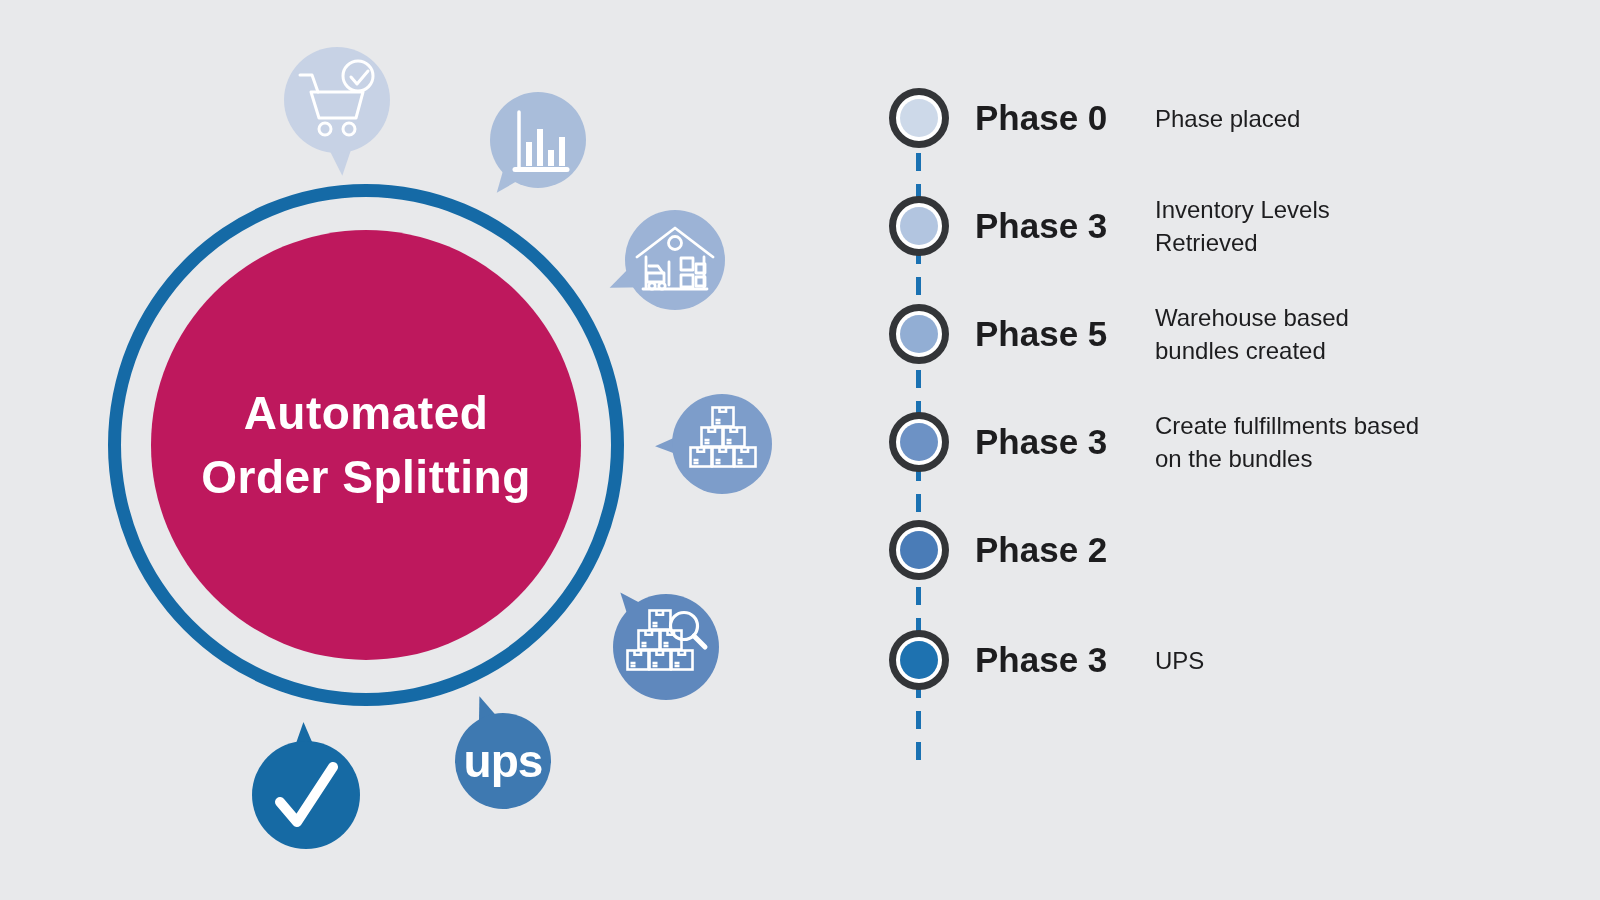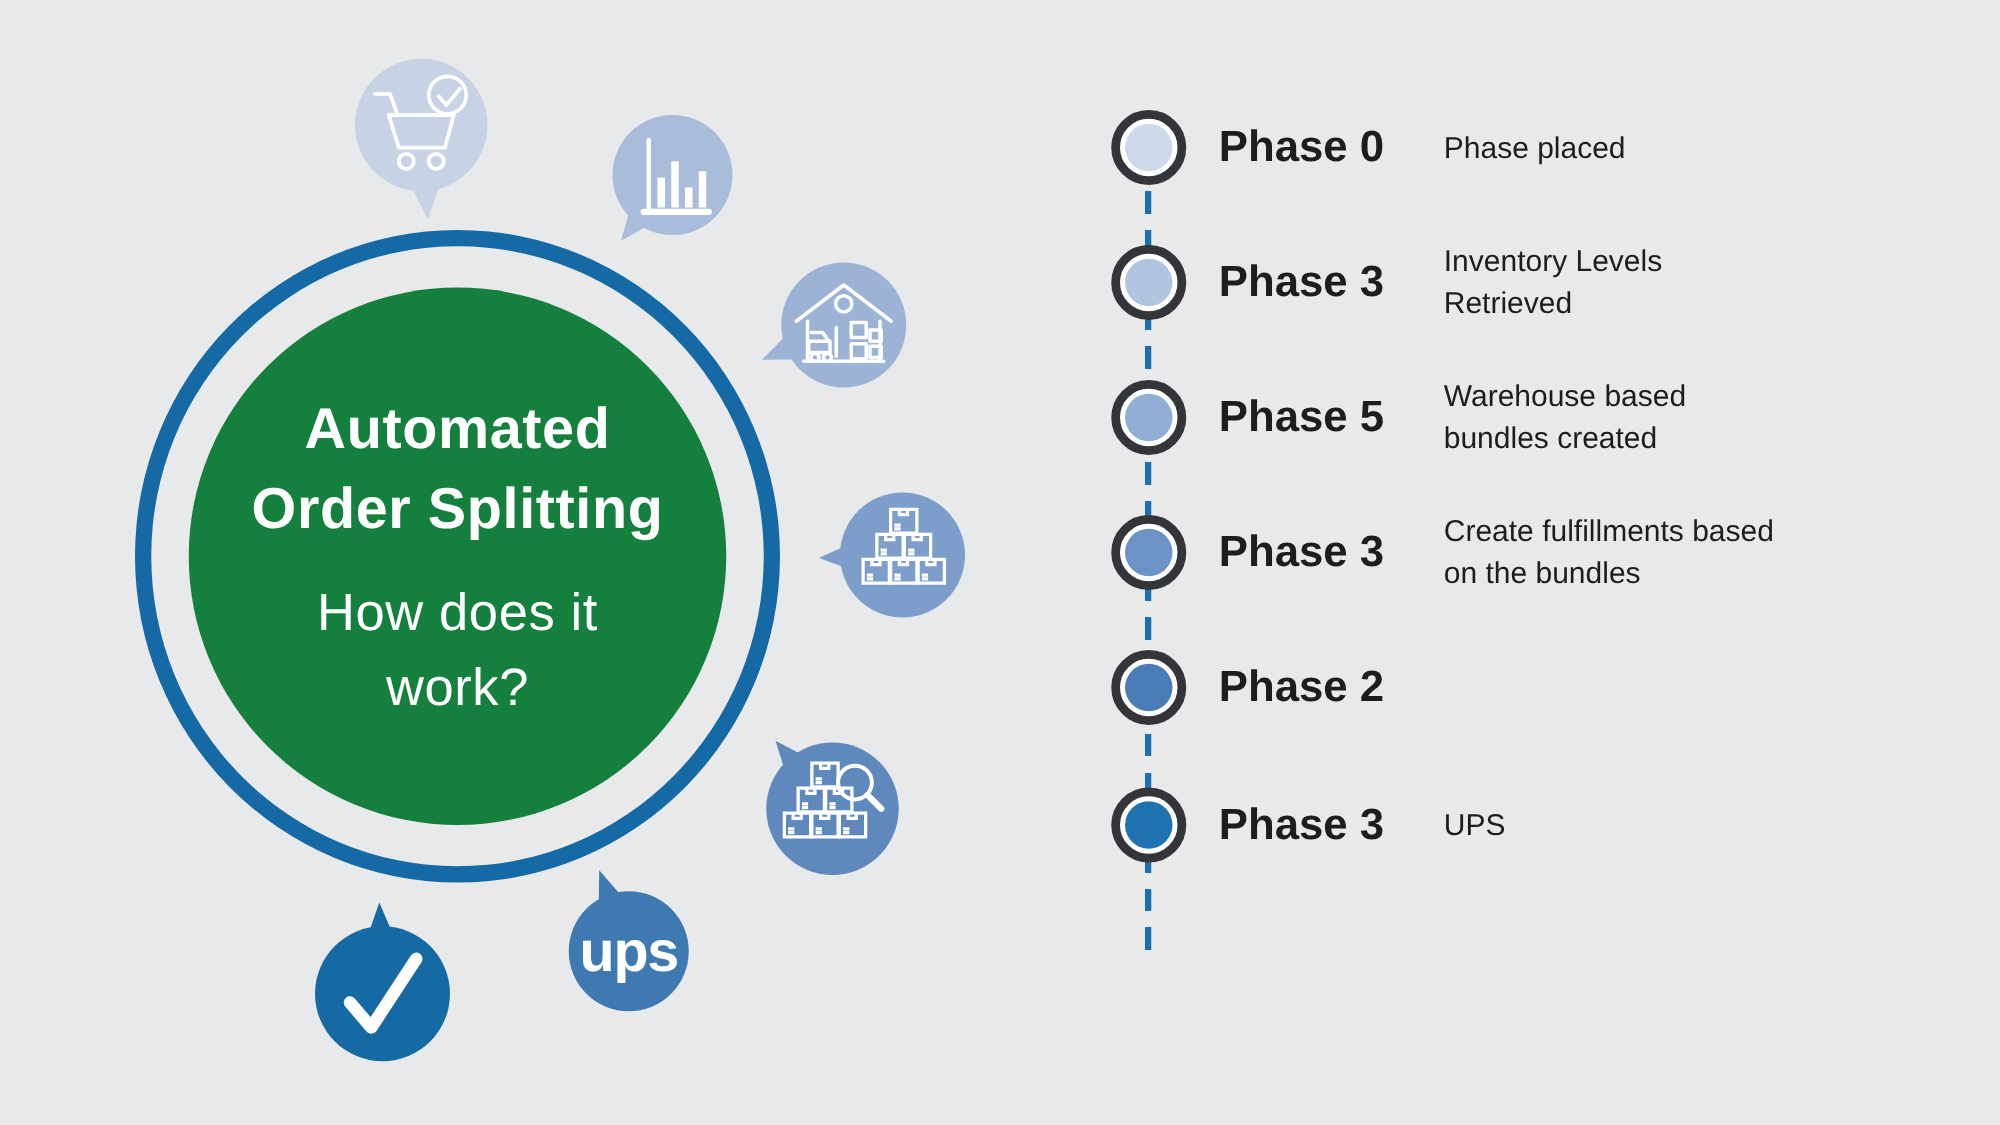--- a/index.html
+++ b/index.html
@@ -78,23 +78,22 @@
       <g id="pkg-box" fill="none">
         <rect x="0.5" y="0.5" width="21" height="19"></rect>
         <path d="M7.5,0.5 v4.2 h6.5 v-4.2"></path>
         <path d="M3.5,13 h5 M3.5,16 h5"></path>
       </g>
     </defs>
   </svg>
 
   <div class="hero-ring" style="border-color: rgb(21, 106, 166);"></div>
 
-  <div class="hero-circle" style="background: #15803d;">
+  <div class="hero-circle" style="background: #be185d;">
     <div class="hero-title">Automated<br>Order Splitting</div>
-    <div class="hero-subtitle">How does it<br>work?</div>
   </div>
 
   <svg class="bubble" style="left:262px;top:25px" width="150" height="155" viewBox="0 0 150 155">
     <g transform="rotate(-4 75 75)">
       <path d="M60,115 L90,115 L75,151 Z" fill="#c7d2e5"></path>
     </g>
     <circle cx="75" cy="75" r="53" fill="#c7d2e5"></circle>
     <g stroke="#ffffff" fill="none" stroke-width="3" stroke-linecap="round" stroke-linejoin="round">
       <path d="M38,50 H50 L56,67"></path>
       <path d="M49,67 H101 L94,93 H57 Z"></path>

